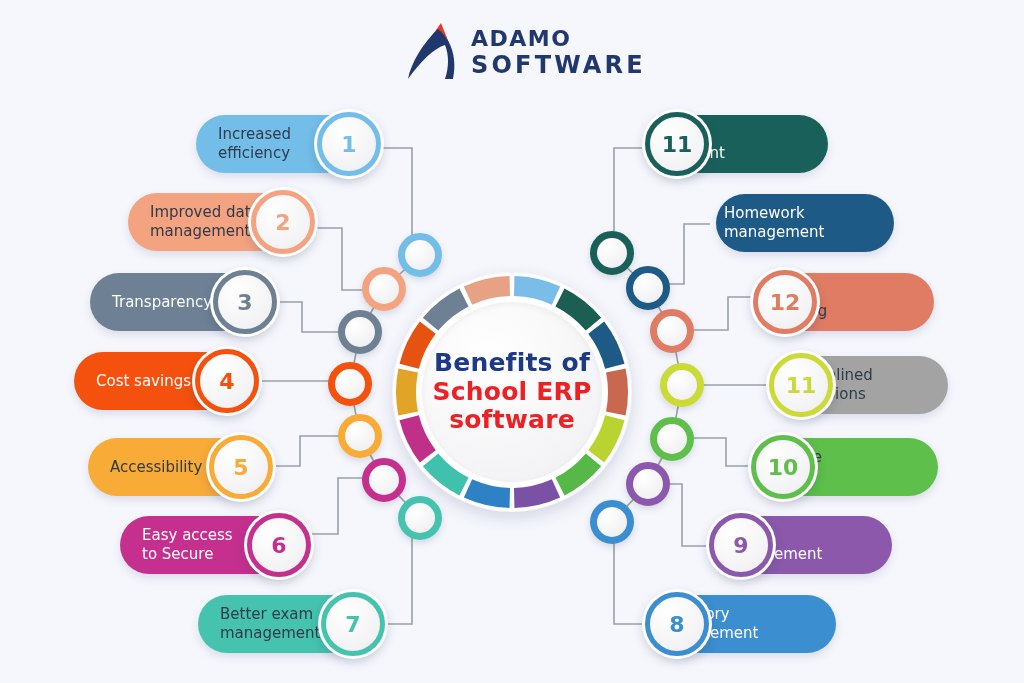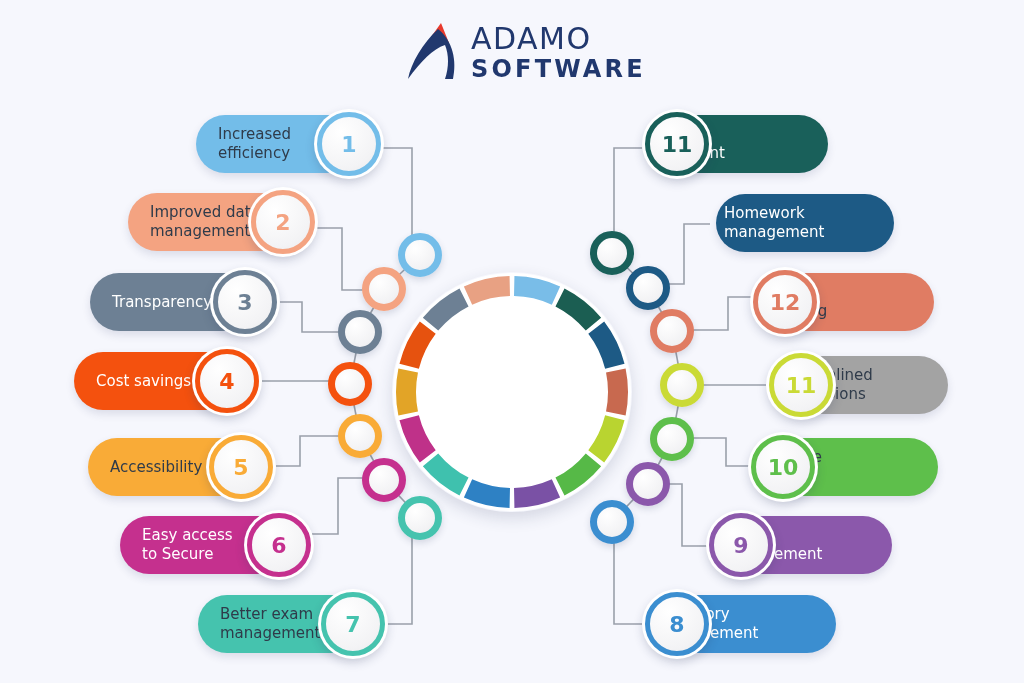--- a/index.html
+++ b/index.html
@@ -14,21 +14,21 @@
 
   
   .logo-wrap{
     position:absolute;left:405px;top:18px;width:230px;height:68px;
     display:flex;align-items:center;gap:10px;
   }
   .logo-mark{width:56px;height:62px;position:relative;flex:0 0 56px;}
   .logo-text{display:flex;flex-direction:column;line-height:1;}
   .logo-top{
     font-family:"DejaVu Sans", sans-serif;
-    font-size:30px;font-weight:normal;letter-spacing:1.5px;color:#21386e;
+    font-size:22px;font-weight:bold;letter-spacing:1.5px;color:#21386e;
   }
   .logo-bot{
     font-family:"DejaVu Sans", sans-serif;
     font-size:24px;font-weight:bold;letter-spacing:3.2px;color:#21386e;
     margin-top:3px;
   }
 
   
   .hub{
     position:absolute;left:392px;top:272px;width:240px;height:240px;
@@ -149,20 +149,25 @@
           <path d="M 117.57067929353057 235.97455928308207 A 116 116 0 0 1 71.86926690242507 225.5435101343991 L 80.16766916062764 207.3463532146751 A 96 96 0 0 0 117.98952769119771 215.97894561358515 Z" fill="#2e81c4"></path>
           <path d="M 67.49178224906579 223.4354246311218 A 116 116 0 0 1 30.84209507305944 194.20827439739202 L 46.214147646669886 181.41374432887616 A 96 96 0 0 0 76.54492324060618 205.60173072920423 Z" fill="#3fc1ae"></path>
           <path d="M 27.812781701203605 190.4096355787335 A 116 116 0 0 1 7.4737397644206425 148.17517981122162 L 26.874819115382593 143.31739018859722 A 96 96 0 0 0 43.707129683754715 178.27004323757257 Z" fill="#bf3189"></path>
           <path d="M 6.392590339454685 143.4383546824651 A 116 116 0 0 1 6.392590339454699 96.56164531753484 L 25.980074763686645 100.60274095244262 A 96 96 0 0 0 25.98007476368663 139.39725904755733 Z" fill="#e2a427"></path>
           <path d="M 7.473739764420657 91.82482018877829 A 116 116 0 0 1 27.81278170120359 49.590364421266486 L 43.7071296837547 61.729956762427435 A 96 96 0 0 0 26.874819115382607 96.68260981140273 Z" fill="#e6520f"></path>
           <path d="M 30.842095073059426 45.79172560260801 A 116 116 0 0 1 67.49178224906582 16.564575368878195 L 76.5449232406062 34.39826927079574 A 96 96 0 0 0 46.21414764666987 58.586255671123865 Z" fill="#6d8094"></path>
           <path d="M 71.86926690242503 14.456489865600929 A 116 116 0 0 1 117.57067929353062 4.025440716917927 L 117.98952769119775 24.021054386414832 A 96 96 0 0 0 80.16766916062761 32.65364678532491 Z" fill="#e8a183"></path>
         </g>
       <circle cx="120" cy="120" r="92" fill="none" stroke="#ffffff" stroke-width="6"></circle>
     </svg>
+    <div class="hub-inner">
+      <div class="hub-l1">Benefits of</div>
+      <div class="hub-l2">School ERP</div>
+      <div class="hub-l3">software</div>
+    </div>
   </div>
 
   <div id="pill-layer">
       <div class="pill left" style="left: 196px; top: 115px; width: 180px; background: rgb(115, 189, 233);">
         <div class="pill-label" style="color: rgb(47, 59, 74);">Increased
 efficiency</div>
         <div class="badge">
           <div class="badge-ring" style="border-color: rgb(115, 189, 233); color: rgb(115, 189, 233);">1</div>
         </div>
       </div>

